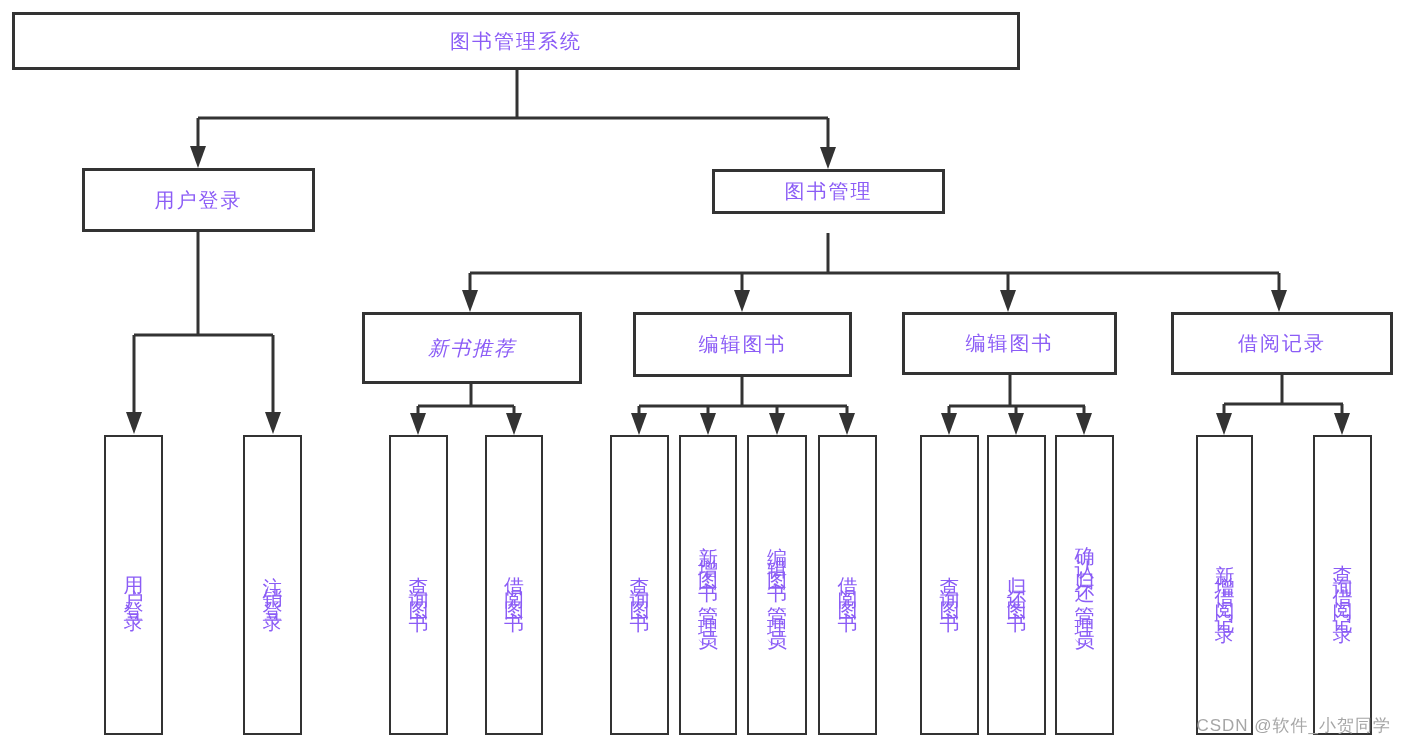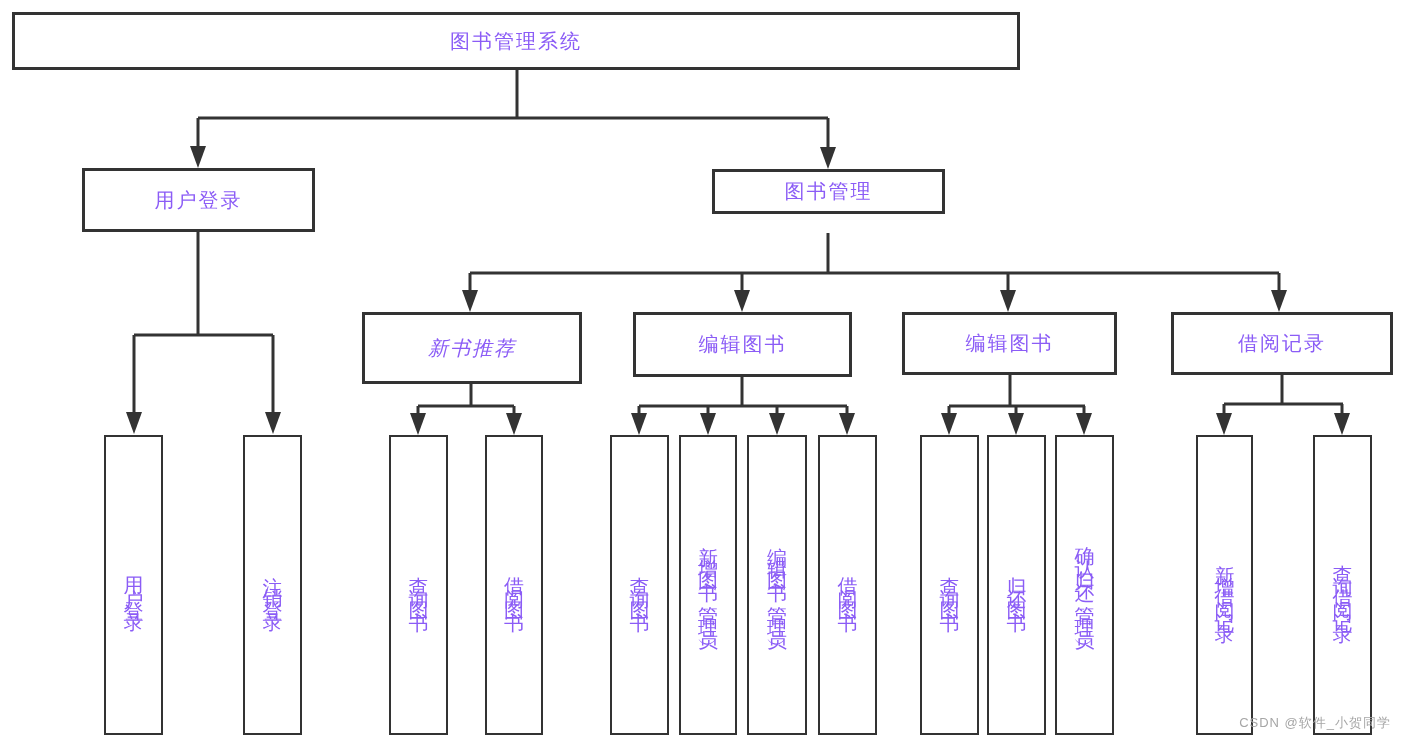--- a/index.html
+++ b/index.html
@@ -13,21 +13,21 @@
     border:3px solid #333333; color:#8b5cf6; font-size:20px;
     display:flex; align-items:center; justify-content:center;
     text-align:center; letter-spacing:2px;
   }
   .leaf { border-width:2px; }
   .vert {
     writing-mode:vertical-rl; text-orientation:mixed;
     letter-spacing:12px; line-height:1.15; font-size:20px;
   }
   .watermark {
-    position:absolute; top:714px; right:14px; font-size:13px;
+    position:absolute; top:714px; right:14px; font-size:17px;
     color:#a6a6a6; letter-spacing:1px; white-space:nowrap;
   }
 </style>
 </head>
 <body>
 
 <div class="canvas">
 
   <svg class="connectors" viewBox="0 0 1405 747" xmlns="http://www.w3.org/2000/svg">
     <g stroke="#333333" stroke-width="3" fill="#333333">

